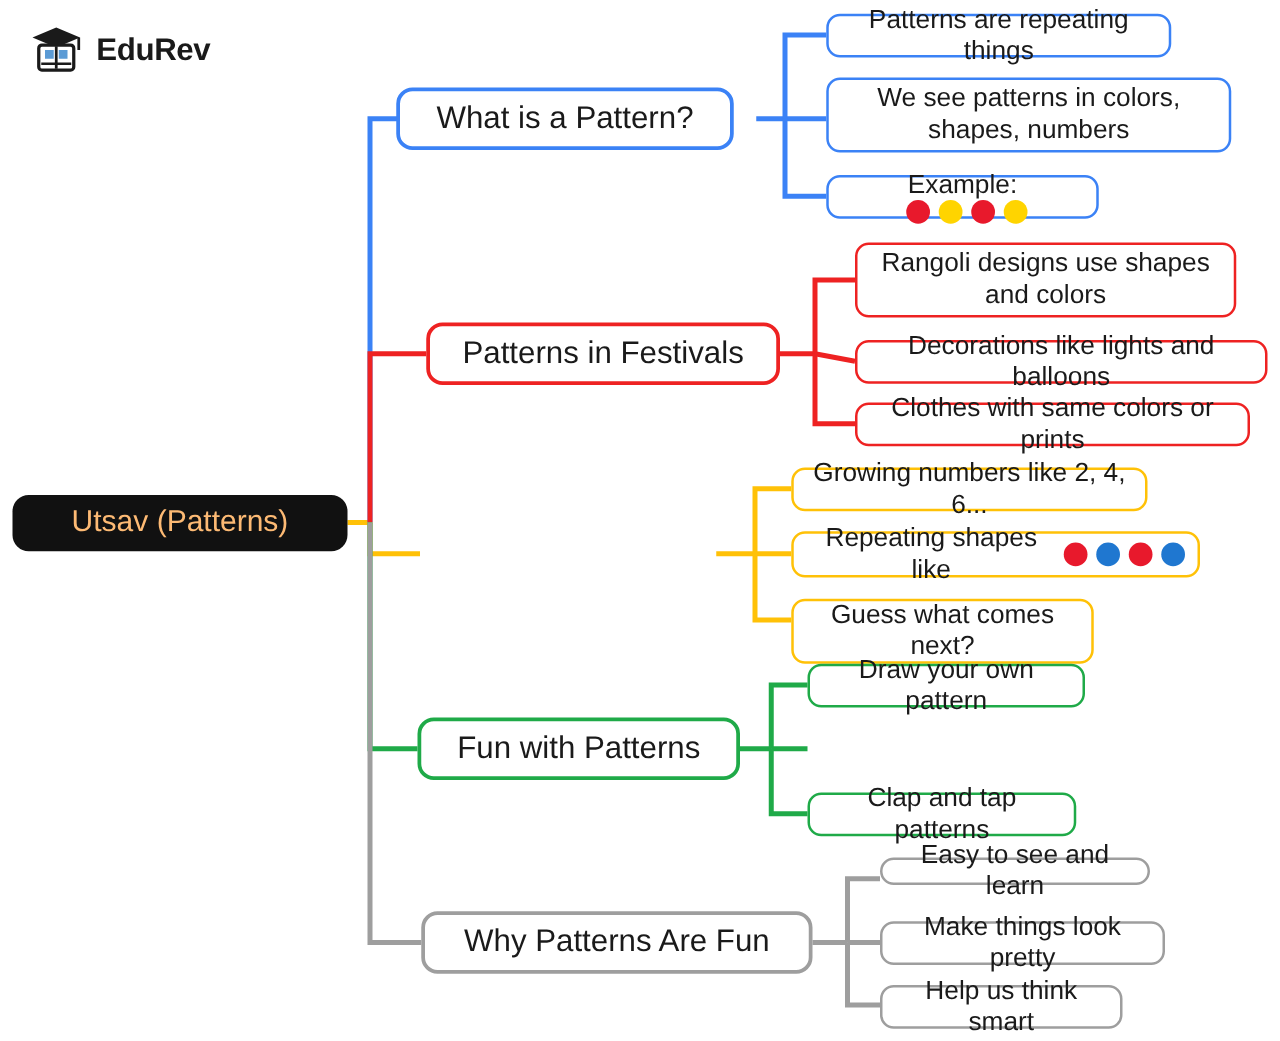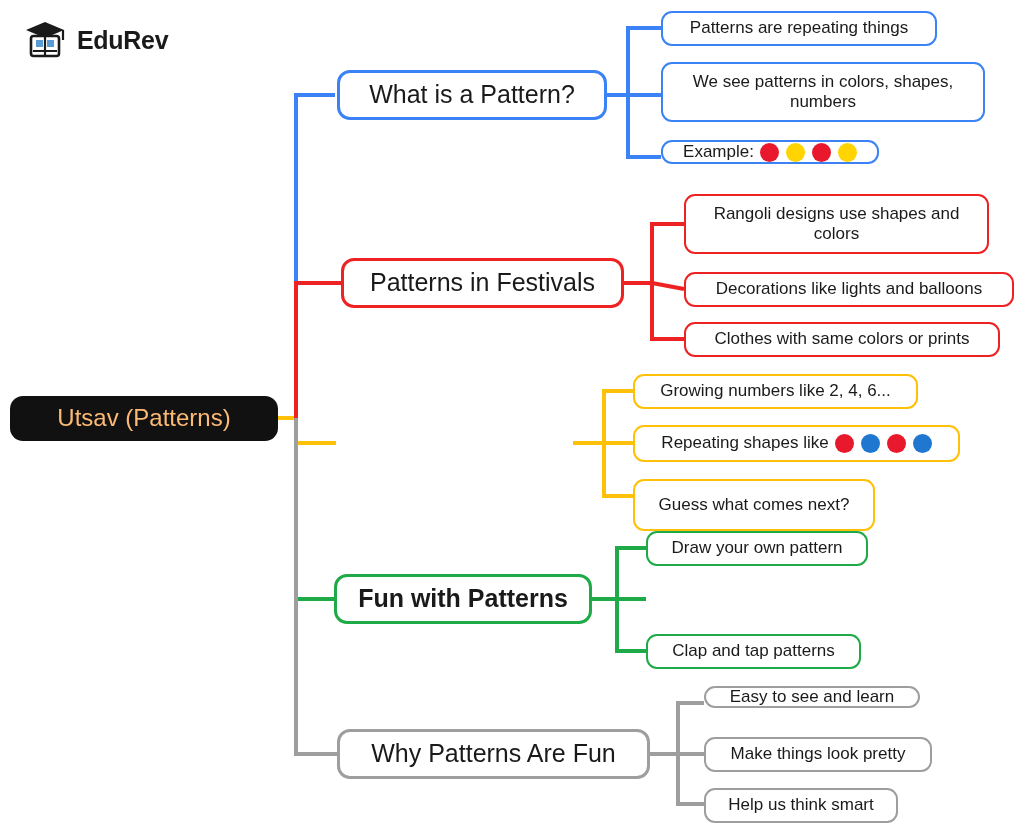--- a/index.html
+++ b/index.html
@@ -77,21 +77,21 @@
     border-radius: 13px;
     font-size: 25px;
     color: #1a1a1a;
     padding: 0 10px;
   }
 
   .leaf {
     border-width: 2.5px;
     border-style: solid;
     border-radius: 11px;
-    font-size: 17px;
+    font-size: 21px;
     color: #1a1a1a;
     padding: 0 10px;
   }
 
   .dots {
     display: inline-flex;
     align-items: center;
     gap: 7px;
     vertical-align: middle;
     margin-left: 6px;
@@ -161,30 +161,30 @@
         <line x1="41" y1="12" x2="41" y2="22" stroke="#1a1a1a" stroke-width="2.2"></line>
       </svg>
     </span>
     <span class="logo-text">EduRev</span>
   </div>
 
   <div class="node root" style="left:10px; top:396px; width:268px; height:45px;">
     <span class="node-label">Utsav (Patterns)</span>
   </div>
 
-  <div class="node branch" style="left:337px; top:70px; width:270px; height:50px; border-color:#3b82f6;">
+  <div class="node branch" style="left:317px; top:70px; width:270px; height:50px; border-color:#3b82f6;">
     <span class="node-label">What is a Pattern?</span>
   </div>
   <div class="node leaf" style="left:661px; top:11px; width:276px; height:35px; border-color:#3b82f6;">
     <span class="node-label">Patterns are repeating things</span>
   </div>
   <div class="node leaf" style="left:661px; top:62px; width:324px; height:60px; border-color:#3b82f6;">
     <span class="node-label">We see patterns in colors, shapes, numbers</span>
   </div>
-  <div class="node leaf leaf-inline" style="left:661px; top:140px; width:218px; height:24px; border-color:#3b82f6;">
+  <div class="node leaf leaf-inline" style="left:661px; top:140px; width:218px; height:35px; border-color:#3b82f6;flex-direction:column;">
     <span class="node-label">Example:</span>
     <span class="dots">
       <span class="dot" style="background:#e8192c;"></span>
       <span class="dot" style="background:#ffd400;"></span>
       <span class="dot" style="background:#e8192c;"></span>
       <span class="dot" style="background:#ffd400;"></span>
     </span>
   </div>
 
   <div class="node branch" style="left:341px; top:258px; width:283px; height:50px; border-color:#ee2222;">
@@ -209,21 +209,21 @@
       <span class="dot" style="background:#e8192c;"></span>
       <span class="dot" style="background:#1f77d0;"></span>
       <span class="dot" style="background:#e8192c;"></span>
       <span class="dot" style="background:#1f77d0;"></span>
     </span>
   </div>
   <div class="node leaf" style="left:633px; top:479px; width:242px; height:52px; border-color:#ffc107;">
     <span class="node-label">Guess what comes next?</span>
   </div>
 
-  <div class="node branch" style="left:334px; top:574px; width:258px; height:50px; border-color:#1faa48;font-weight:bold;">
+  <div class="node branch" style="left:334px; top:574px; width:258px; height:50px; border-color:#1faa48;">
     <span class="node-label">Fun with Patterns</span>
   </div>
   <div class="node leaf" style="left:646px; top:531px; width:222px; height:35px; border-color:#1faa48;">
     <span class="node-label">Draw your own pattern</span>
   </div>
   <div class="node leaf" style="left:646px; top:634px; width:215px; height:35px; border-color:#1faa48;">
     <span class="node-label">Clap and tap patterns</span>
   </div>
 
   <div class="node branch" style="left:337px; top:729px; width:313px; height:50px; border-color:#9e9e9e;">

